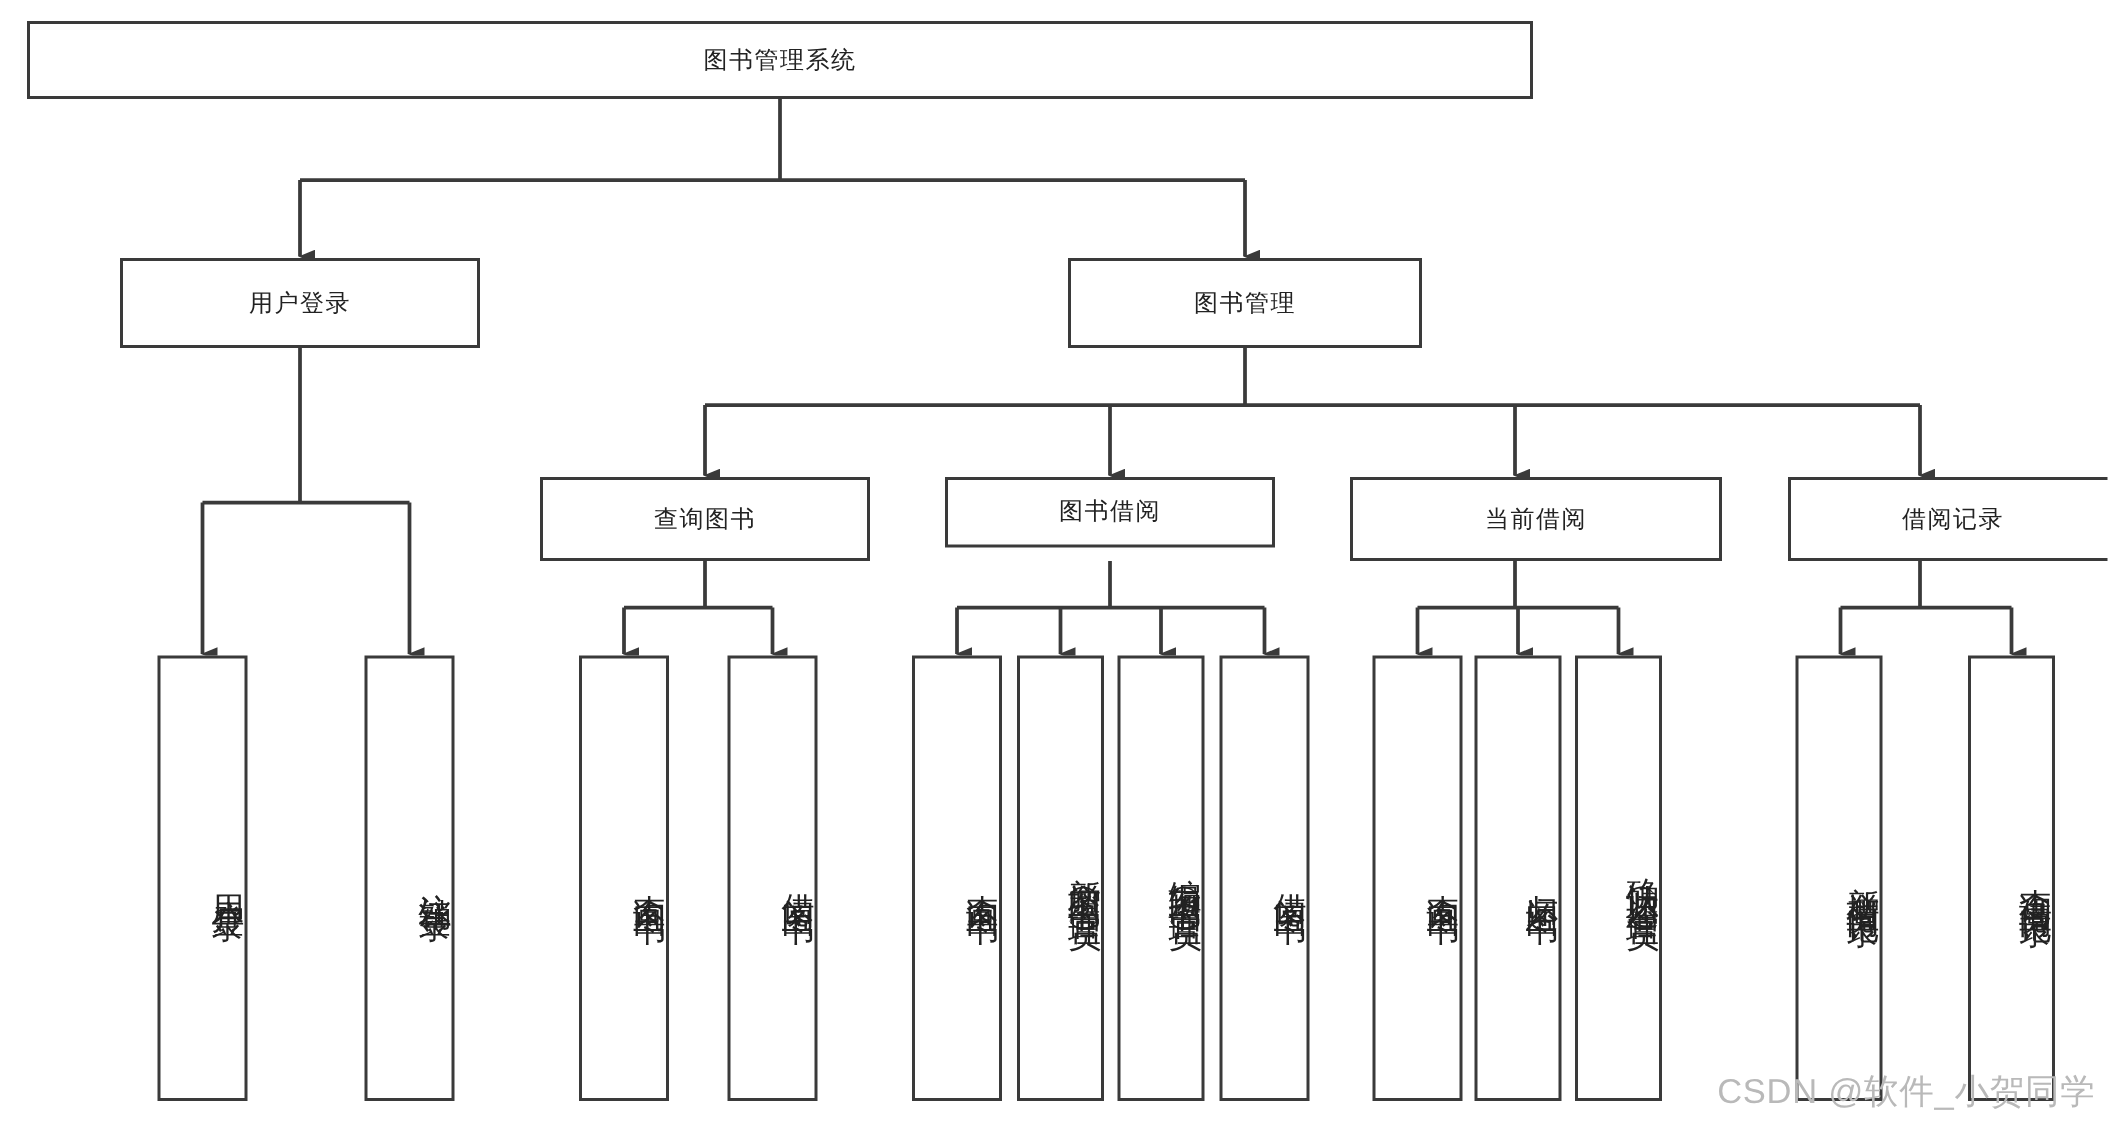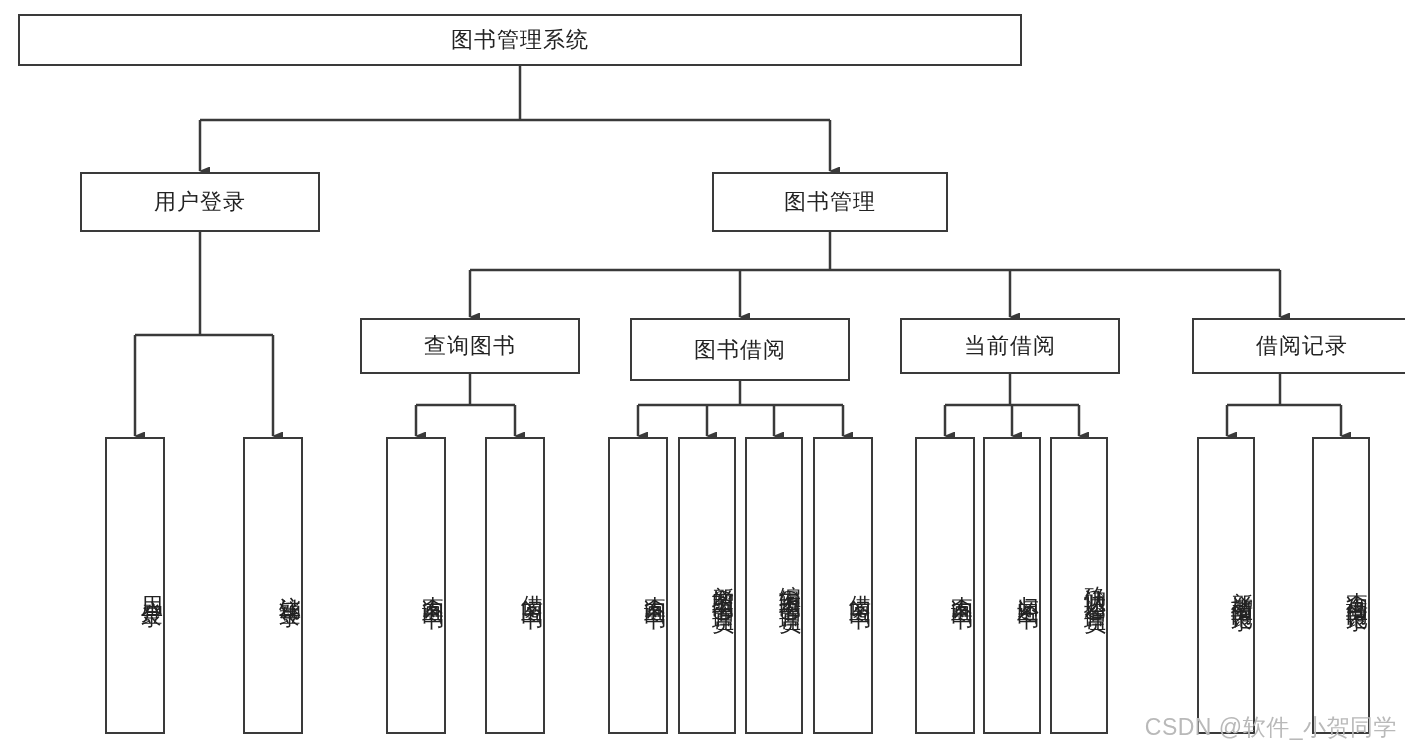--- a/index.html
+++ b/index.html
@@ -31,21 +31,21 @@
     box-sizing: border-box;
     border: 2px solid #3a3a3a;
     background: #ffffff;
     display: flex;
     align-items: center;
     justify-content: center;
     color: #222222;
   }
   .node-box.horiz {
     writing-mode: horizontal-tb;
-    font-size: 22px;
+    font-size: 16px;
     letter-spacing: 1px;
   }
   .node-box.vert {
     writing-mode: vertical-rl;
     text-orientation: upright;
     font-size: 22px;
     letter-spacing: 4px;
     line-height: 1;
     padding: 8px 0;
     align-items: flex-start;
@@ -125,24 +125,24 @@
   <div class="node-box horiz" id="node-l2-0" style="left: 80px; top: 172px; width: 240px; height: 60px;">
     <span class="node-label">用户登录</span>
   </div>
   <div class="node-box horiz" id="node-l2-1" style="left: 712px; top: 172px; width: 236px; height: 60px;">
     <span class="node-label">图书管理</span>
   </div>
 
   <div class="node-box horiz" id="node-l3-0" style="left: 360px; top: 318px; width: 220px; height: 56px;">
     <span class="node-label">查询图书</span>
   </div>
-  <div class="node-box horiz" id="node-l3-1" style="left: 630px; top: 318px; width: 220px; height: 63px; text-align: center;">
+  <div class="node-box horiz" id="node-l3-1" style="left: 630px; top: 318px; width: 220px; height: 47px; text-align: center;">
     <span class="node-label">图书借阅</span>
   </div>
-  <div class="node-box horiz" id="node-l3-2" style="left: 900px; top: 318px; width: 220px; height: 56px;">
+  <div class="node-box horiz" id="node-l3-2" style="left: 900px; top: 318px; width: 248px; height: 56px;">
     <span class="node-label">当前借阅</span>
   </div>
   <div class="node-box horiz" id="node-l3-3" style="left: 1170px; top: 318px; width: 220px; height: 56px; margin-left: 22px;">
     <span class="node-label">借阅记录</span>
   </div>
 
   <div class="node-box vert" id="node-leaf-0" style="left: 105px; top: 437px; width: 60px; height: 297px;">
     <span class="node-label">用户登录</span>
   </div>
   <div class="node-box vert" id="node-leaf-1" style="left: 243px; top: 437px; width: 60px; height: 297px;">

